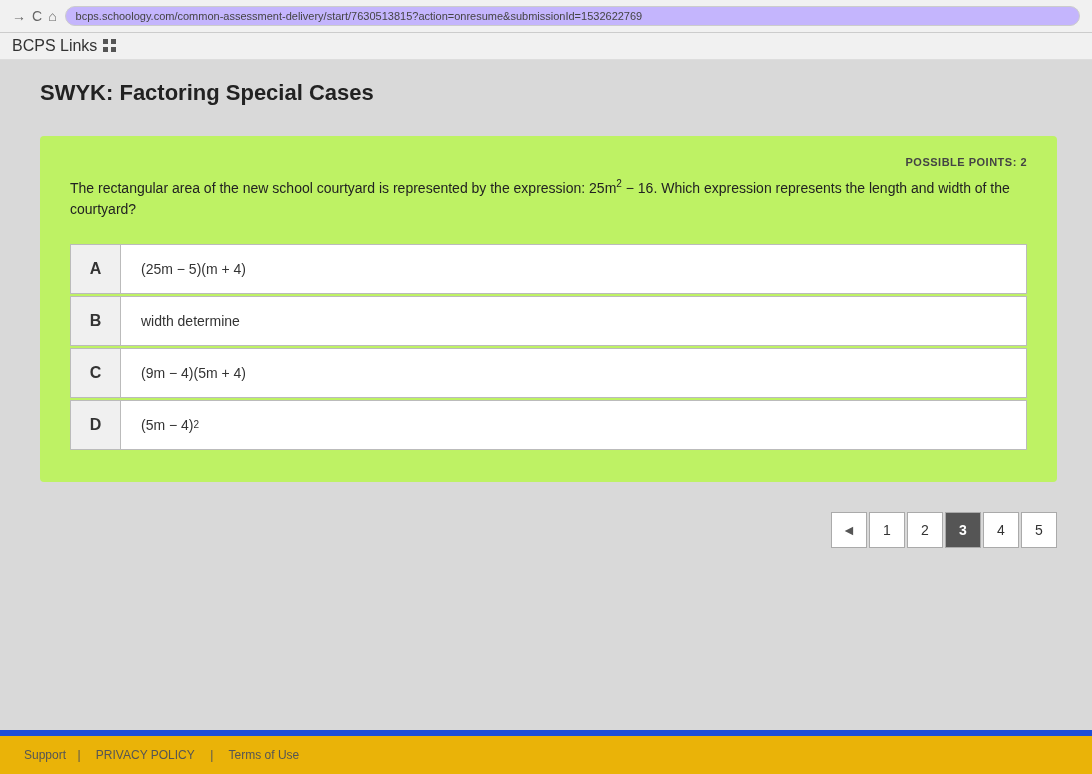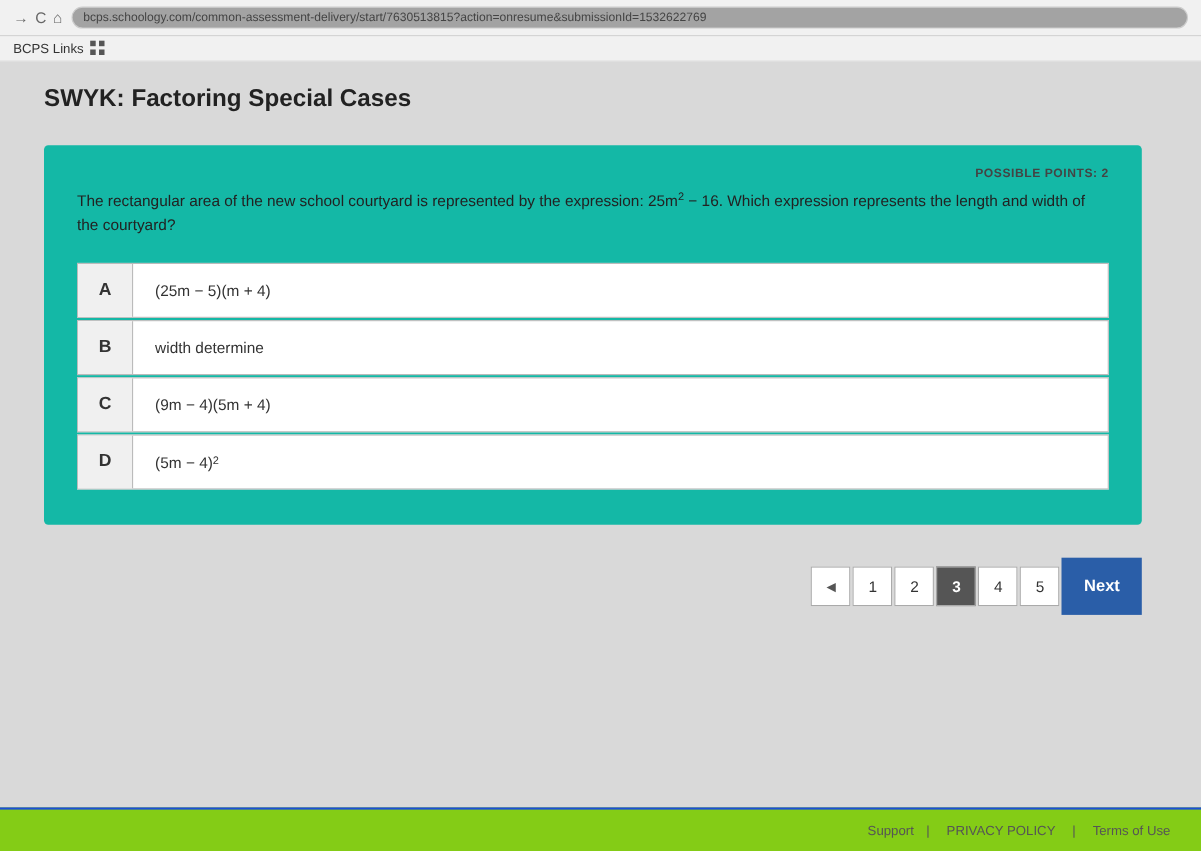--- a/index.html
+++ b/index.html
@@ -22,66 +22,66 @@
     }
     .browser-nav {
       display: flex;
       gap: 6px;
       align-items: center;
       color: #666;
       font-size: 14px;
     }
     .browser-nav span { cursor: pointer; }
     .url-bar {
-      background: #a3a3a3;
+      background: #c4b5fd;
       border: 1px solid #ccc;
       border-radius: 12px;
       padding: 3px 10px;
       font-size: 11px;
       color: #444;
       flex: 1;
     }
     .bookmarks-bar {
       background: #f1f1f1;
       border-bottom: 1px solid #ddd;
       padding: 4px 12px;
       display: flex;
-      align-items: flex-end;
+      align-items: center;
       gap: 6px;
-      font-size: 12px;
+      font-size: 16px;
       color: #333;
     }
     .bookmarks-icon {
       display: inline-grid;
       grid-template-columns: 1fr 1fr;
       gap: 2px;
       width: 14px;
       height: 14px;
     }
     .bookmarks-icon span {
       background: #555;
       display: block;
       width: 5px;
       height: 5px;
     }
     .main-content {
       flex: 1;
       background: #d9d9d9;
-      padding: 20px 54px 20px 40px;
+      padding: 20px 35px 20px 40px;
       display: flex;
       flex-direction: column;
     }
     .page-title {
       font-size: 22px;
       font-weight: bold;
       color: #222;
       margin-bottom: 30px;
     }
     .question-container {
-      background: #14b8a6;
+      background: #bef264;
       border-radius: 4px;
       padding: 20px 30px 30px 30px;
     }
     .possible-points {
       text-align: right;
       font-size: 11px;
       font-weight: bold;
       color: #444;
       letter-spacing: 0.5px;
       margin-bottom: 8px;
@@ -162,24 +162,24 @@
       height: 52px;
       font-size: 15px;
       font-weight: bold;
       cursor: pointer;
       display: flex;
       align-items: center;
       justify-content: center;
       min-width: 70px;
     }
     .footer {
-      background: #84cc16;
-      border-top: 2px solid #1d4ed8;
+      background: #eab308;
+      border-top: 6px solid #1d4ed8;
       padding: 12px 20px;
-      text-align: right;
+      text-align: left;
       font-size: 12px;
       color: #555;
     }
     .footer a {
       color: #555;
       text-decoration: none;
       margin: 0 8px;
     }
     .footer span {
       margin: 0 4px;
@@ -251,21 +251,20 @@
     </div>
   </div>
 
   <div class="pagination-area">
     <div class="page-btn arrow">◄</div>
     <div class="page-btn">1</div>
     <div class="page-btn">2</div>
     <div class="page-btn active">3</div>
     <div class="page-btn">4</div>
     <div class="page-btn">5</div>
-    <button class="next-btn">Next</button>
   </div>
 </div>
 
 <div class="footer">
   <span>Support</span>
   <span>|</span>
   <a href="#">PRIVACY POLICY</a>
   <span>|</span>
   <a href="#">Terms of Use</a>
 </div>

